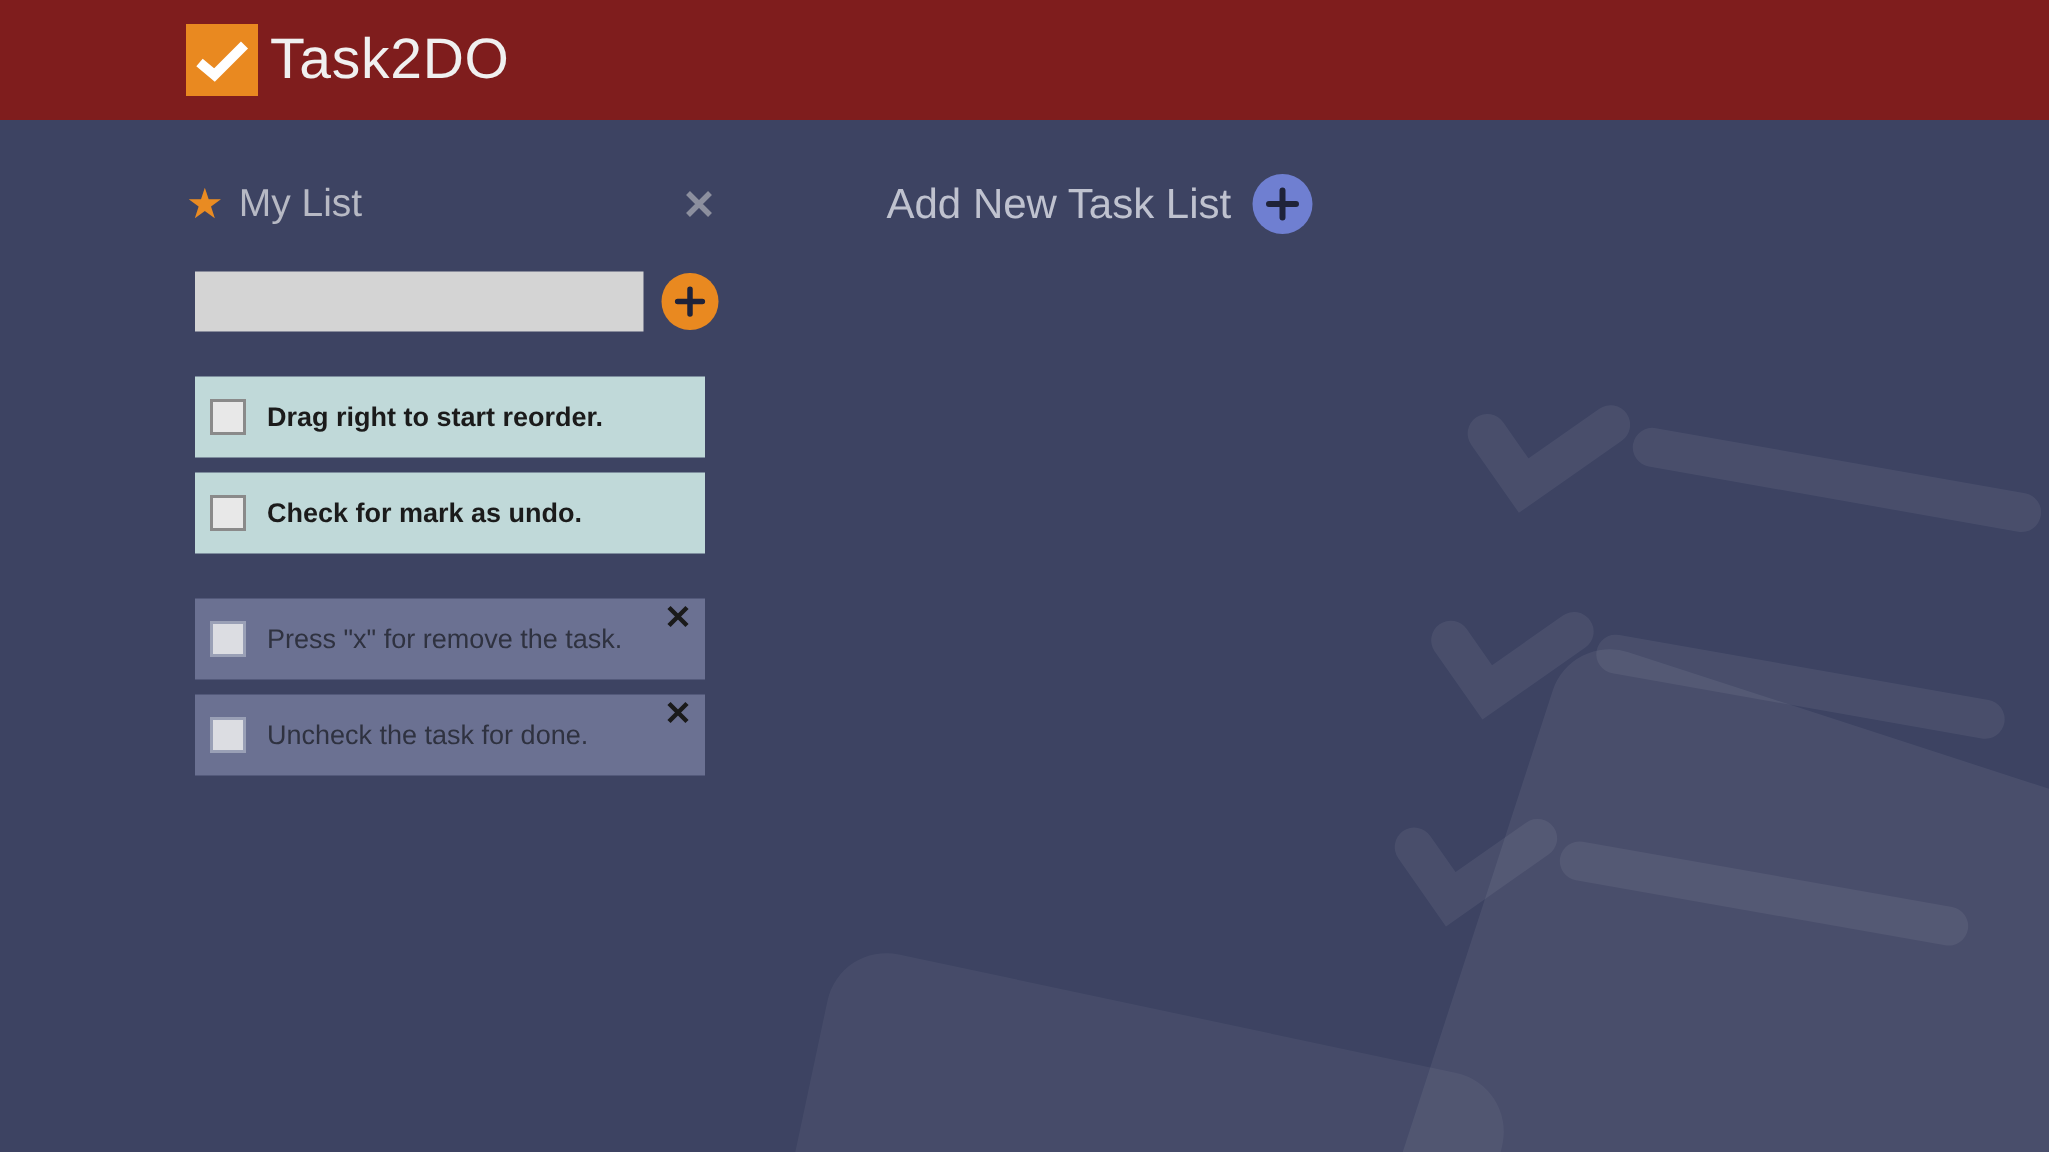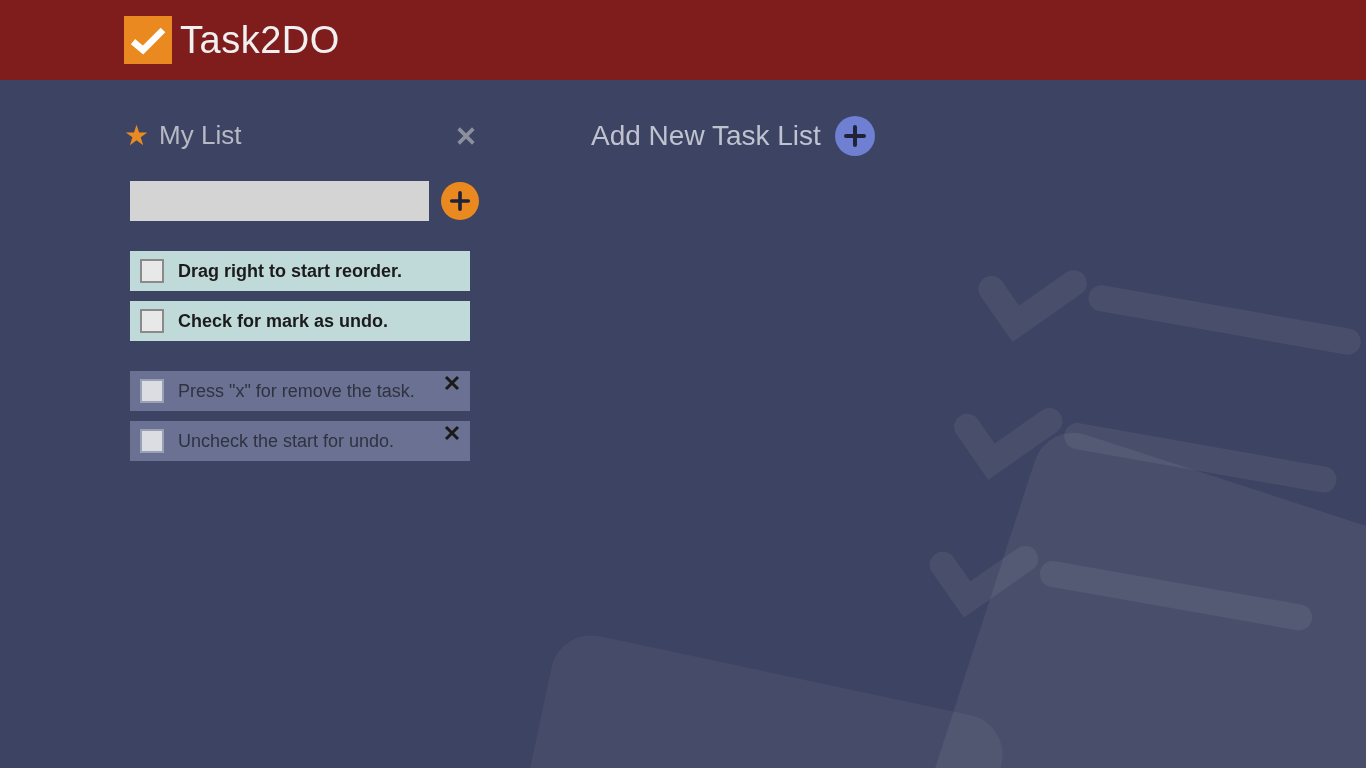--- a/index.html
+++ b/index.html
@@ -91,21 +91,21 @@
     background: #e98920;
     margin-left: 12px;
     display: flex; align-items: center; justify-content: center;
     cursor: pointer;
   }
   .add-task-btn svg { width: 22px; height: 22px; }
   .task-item {
     display: flex;
     align-items: center;
     width: 340px;
-    height: 40px;
+    height: 54px;
     margin-left: 6px;
     margin-bottom: 10px;
     padding: 0 10px;
     position: relative;
   }
   .task-group-done { margin-top: 30px; }
   .task-item.active {
     background: #c0d9d9;
   }
   .task-item.done {
@@ -230,21 +230,21 @@
       <div class="task-check"></div>
       <div class="task-text">Press "x" for remove the task.</div>
       <div class="task-remove">
         <svg viewBox="0 0 16 16">
             <path d="M2 2 L14 14 M14 2 L2 14" stroke="#1a1a1a" stroke-width="3"></path>
           </svg>
       </div>
     </div>
     <div class="task-item done">
       <div class="task-check"></div>
-      <div class="task-text">Uncheck the start for undo.</div>
+      <div class="task-text">Uncheck the task for done.</div>
       <div class="task-remove">
         <svg viewBox="0 0 16 16">
             <path d="M2 2 L14 14 M14 2 L2 14" stroke="#1a1a1a" stroke-width="3"></path>
           </svg>
       </div>
     </div>
   </div>
 
   <div class="add-list-row">
     <span class="add-list-label">Add New Task List</span>

